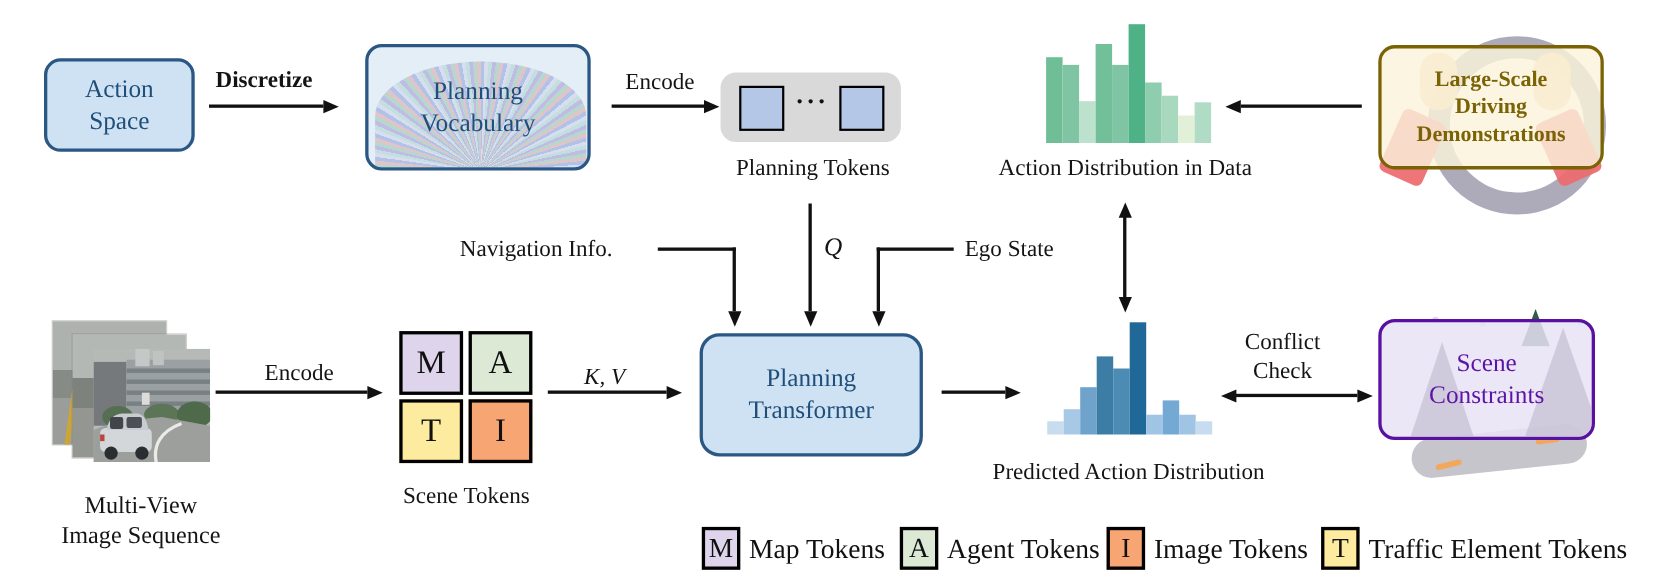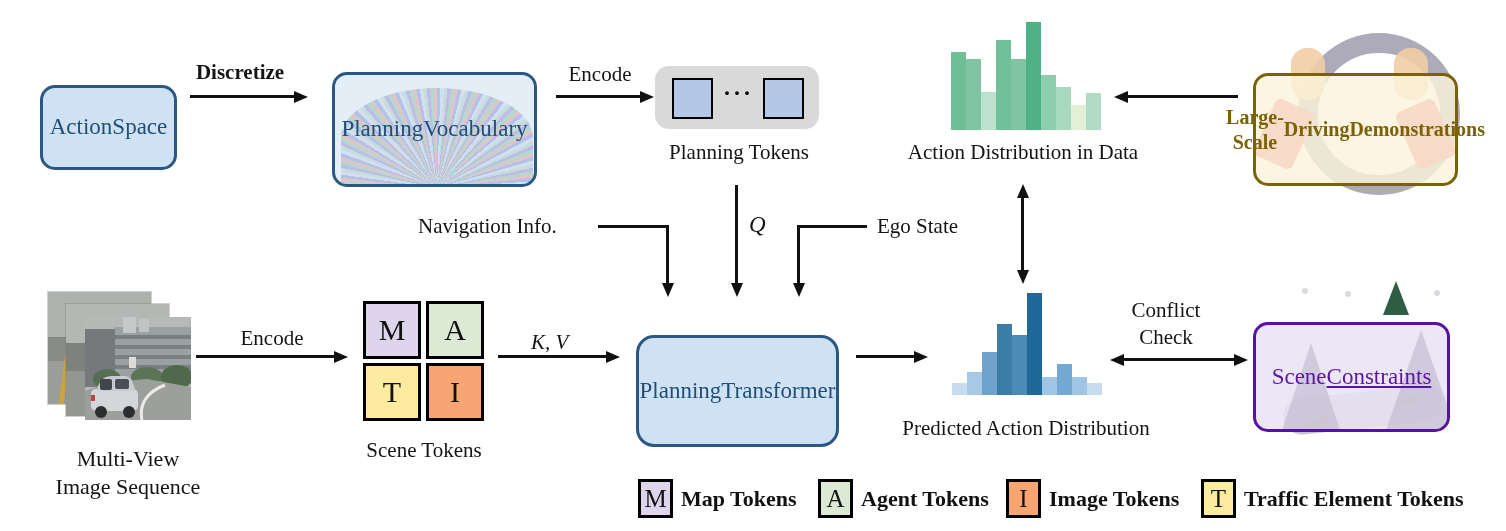--- a/index.html
+++ b/index.html
@@ -4,22 +4,22 @@
 <style>
   html,body{margin:0;padding:0;background:#ffffff;}
   #canvas{position:relative;width:1506px;height:531px;background:#fff;overflow:hidden;
           font-family:"Liberation Serif","DejaVu Serif",serif;color:#111;}
   
   .abs{position:absolute;}
   .lbl{position:absolute;white-space:nowrap;font-size:21px;color:#141414;}
   .lbl.center{transform:translateX(-50%);}
   .ital{font-style:italic;}
   
-  .node{position:absolute;border-radius:15px;display:flex;flex-direction:row;
-        align-items:center;justify-content:center;text-align:center;line-height:1.25;margin-top:32px;}
+  .node{position:absolute;border-radius:15px;display:flex;flex-direction:column;
+        align-items:center;justify-content:center;text-align:center;line-height:1.25;}
   .node.blue{background:#cfe2f3;border:3px solid #2a5783;color:#1f4e79;font-size:23px;}
   .node.vocab{background:rgba(217,231,244,0.72);border:3px solid #2a5783;color:#1f4e79;font-size:23px;}
   .node.gold{background:rgba(250,243,218,0.82);border:3px solid #7a6205;color:#7a6205;font-size:20px;}
   .node.purple{background:rgba(232,227,246,0.85);border:3px solid #5a10a0;color:#5d13a5;font-size:23px;}
   
   .hline{position:absolute;height:3px;background:#111;}
   .vline{position:absolute;width:3px;background:#111;}
   .ah{position:absolute;width:0;height:0;}
   .ah.right{border-top:6px solid transparent;border-bottom:6px solid transparent;border-left:14px solid #111;}
   .ah.left {border-top:6px solid transparent;border-bottom:6px solid transparent;border-right:14px solid #111;}
@@ -35,21 +35,21 @@
   
   .stok{position:absolute;width:52px;height:52px;border:3px solid #000;display:flex;
         align-items:center;justify-content:center;font-size:30px;color:#111;}
   .stok.m{background:#ded5ec;} .stok.a{background:#dcead5;}
   .stok.t{background:#fdeb9f;} .stok.i{background:#f7a573;}
   
   .leg-sq{position:absolute;top:479px;width:29px;height:33px;border:3px solid #000;display:flex;
           align-items:center;justify-content:center;font-size:25px;}
   .leg-sq.m{background:#ded5ec;} .leg-sq.a{background:#dcead5;}
   .leg-sq.i{background:#f7a573;} .leg-sq.t{background:#fdeb9f;}
-  .leg-lb{position:absolute;top:486px;font-size:22px;white-space:nowrap;font-weight:bold;}
+  .leg-lb{position:absolute;top:486px;font-size:25px;white-space:nowrap;}
   
   .fan{position:absolute;left:6px;bottom:-4px;width:192px;height:100px;
        border-radius:192px 192px 0 0/100px 100px 0 0;opacity:.85;
        background:repeating-conic-gradient(from -90deg at 50% 100%,
          rgba(150,130,210,.55) 0deg 2deg, rgba(120,185,150,.5) 2deg 4deg,
          rgba(215,130,130,.45) 4deg 6deg, rgba(120,145,215,.55) 6deg 8deg,
          rgba(190,190,225,.4) 8deg 10deg, rgba(140,200,180,.45) 10deg 12deg);}
   
   .photo{position:absolute;box-shadow:0 0 0 1px rgba(120,120,120,.35);}
   .photo.back1{left:48px;top:292px;width:103px;height:112px;
@@ -234,21 +234,21 @@
   <div class="dot" style="left:1345px;top:291px;width:6px;height:6px;"></div>
   <div class="dot" style="left:1434px;top:290px;width:6px;height:6px;"></div>
   <div class="roadband" style="left:1283px;top:392px;width:160px;height:36px;transform:rotate(-6deg);"></div>
   <div class="dash" style="left:1305px;top:420px;width:24px;height:5px;transform:rotate(-14deg);"></div>
   <div class="dash" style="left:1396px;top:398px;width:22px;height:5px;transform:rotate(-8deg);"></div>
 
   <div class="node purple" style="left:1253px;top:290px;width:191px;height:104px;overflow:hidden;">
     <div class="tree-gray" style="left:25px;top:18px;width:60px;height:90px;"></div>
     <div class="tree-gray" style="left:130px;top:5px;width:70px;height:100px;"></div>
     <div style="position:relative;">Scene</div>
-    <div style="position:relative;text-decoration:underline;">Constraints</div>
+    <div style="position:relative;">Constraints</div>
   </div>
 
   <div class="leg-sq m" style="left:638px;">
     <span>M</span>
     </div>
   <div class="leg-lb" style="left:681px;">Map Tokens</div>
 
   <div class="leg-sq a" style="left:818px;">
     <span>A</span>
     </div>

